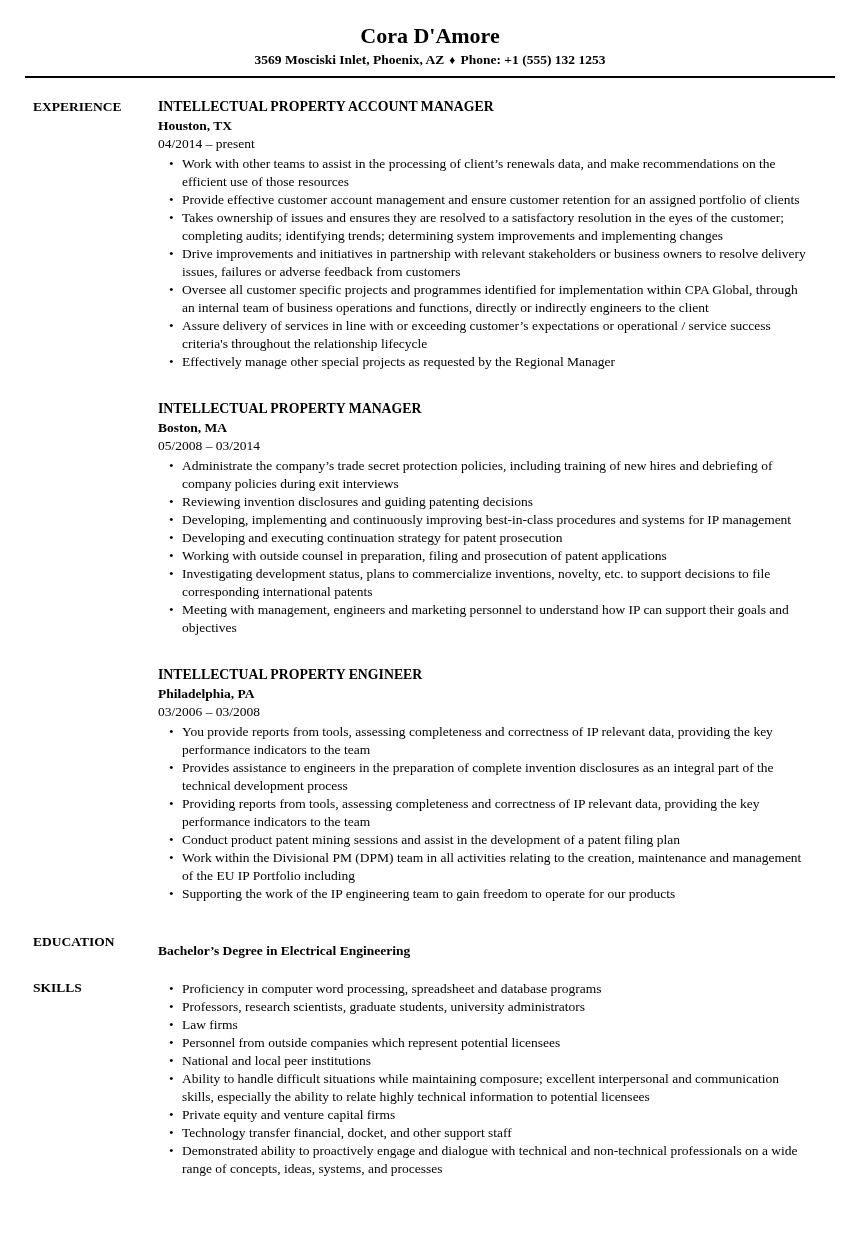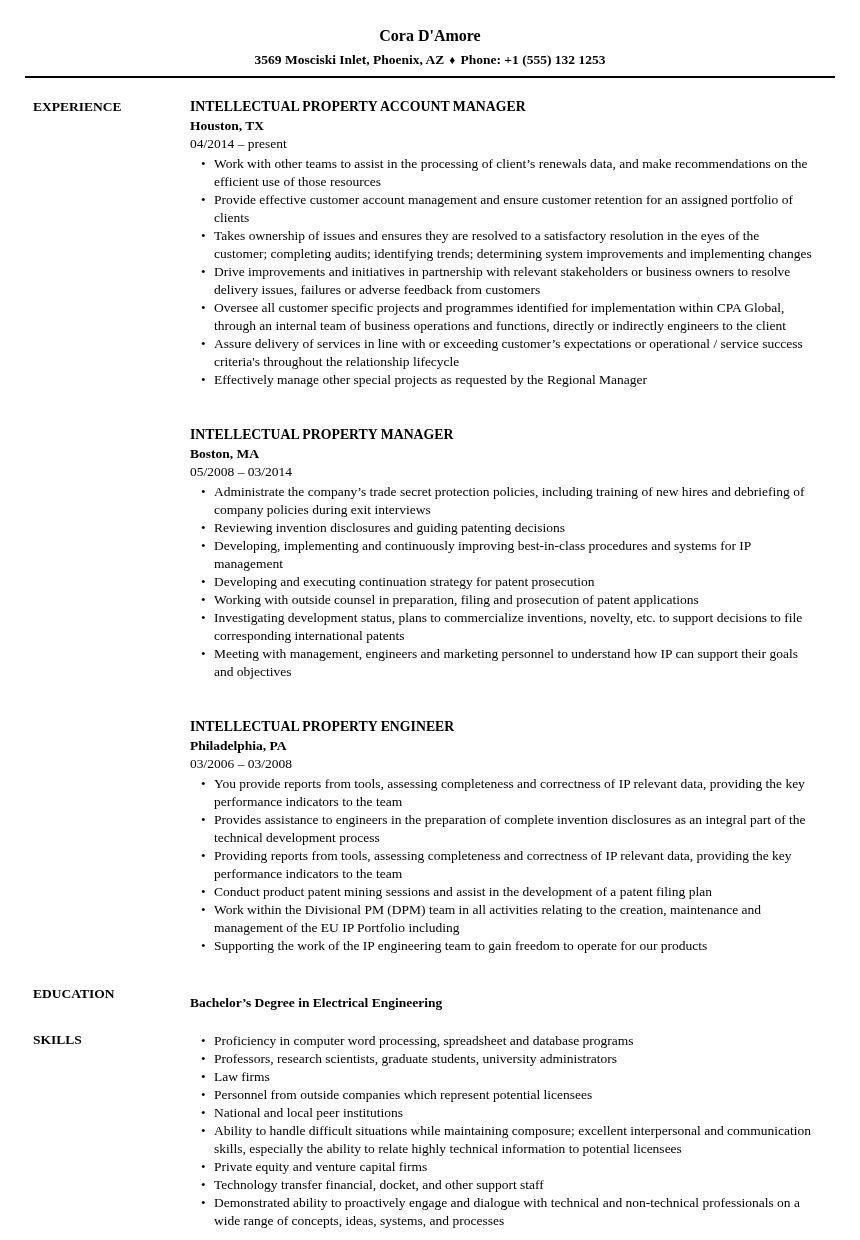--- a/index.html
+++ b/index.html
@@ -2,36 +2,36 @@
 <html><head>
 <meta charset="utf-8">
 <style>
   html,body{margin:0;padding:0;background:#ffffff;}
   .page{
     width:860px;height:1240px;overflow:hidden;background:#ffffff;color:#000;
     font-family:"Liberation Serif","DejaVu Serif",serif;
     font-size:13.5px;line-height:18px;box-sizing:border-box;
   }
   .doc-header{text-align:center;padding-top:26px;}
-  .person-name{font-size:16px;font-weight:bold;line-height:20px;}
+  .person-name{font-size:22px;font-weight:bold;line-height:20px;}
   .contact-line{font-size:13.5px;font-weight:bold;margin-top:5px;}
   .contact-sep{display:inline-block;margin:0 5px;font-size:12px;}
   .header-rule{border:none;border-top:2.5px solid #000;margin:7px 25px 0 25px;}
 
-  .section{display:grid;grid-template-columns:158px 1fr;align-items:start;gap:32px;}
+  .section{display:grid;grid-template-columns:158px 1fr;align-items:start;}
   .section-experience{margin-top:19px;}
   .section-education{margin-top:29px;}
   .section-skills{margin-top:18px;}
   .section-label{
     font-weight:bold;font-size:13.5px;padding-left:33px;line-height:18px;
     padding-top:1px;white-space:nowrap;
   }
   .section-content{padding-right:48px;}
 
-  .job + .job{margin-top:36px;}
+  .job + .job{margin-top:28px;}
   .job-title{font-weight:bold;font-size:13.8px;line-height:19px;}
   .job-location{font-weight:bold;line-height:19px;}
   .job-dates{line-height:18px;}
 
   ul.bullet-list{margin:2px 0 0 0;padding:0 0 0 24px;list-style:none;}
   ul.bullet-list li{position:relative;margin:0;line-height:18px;}
   ul.bullet-list li::before{
     content:"\2022";position:absolute;left:-13px;top:0;font-size:13px;
   }
 

